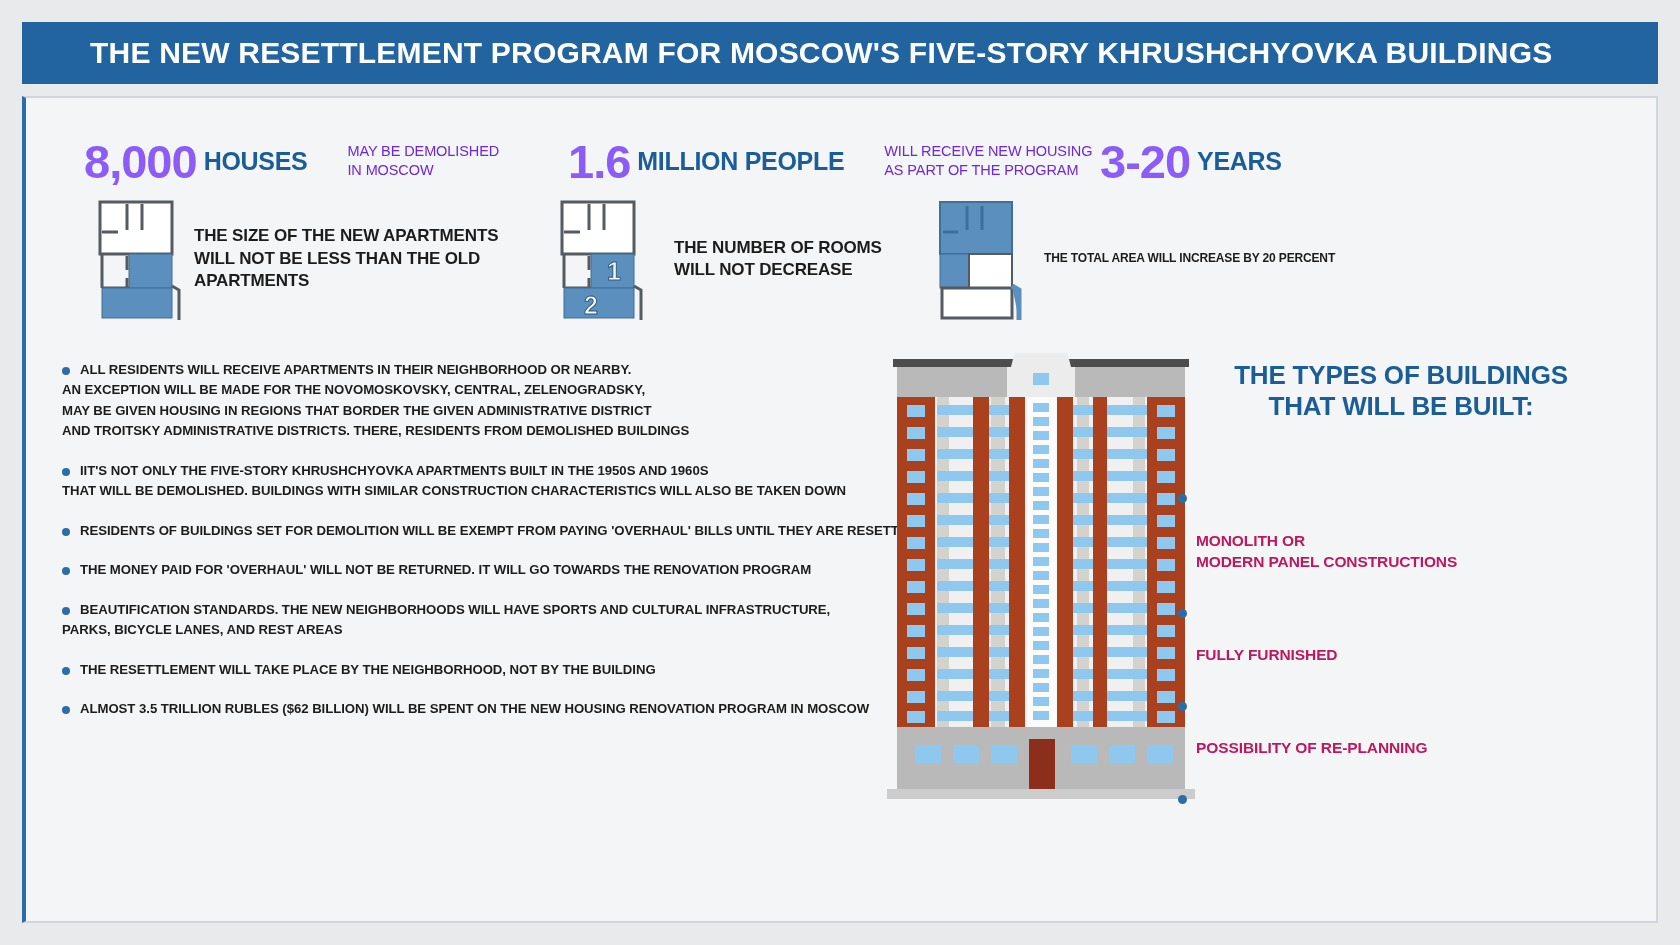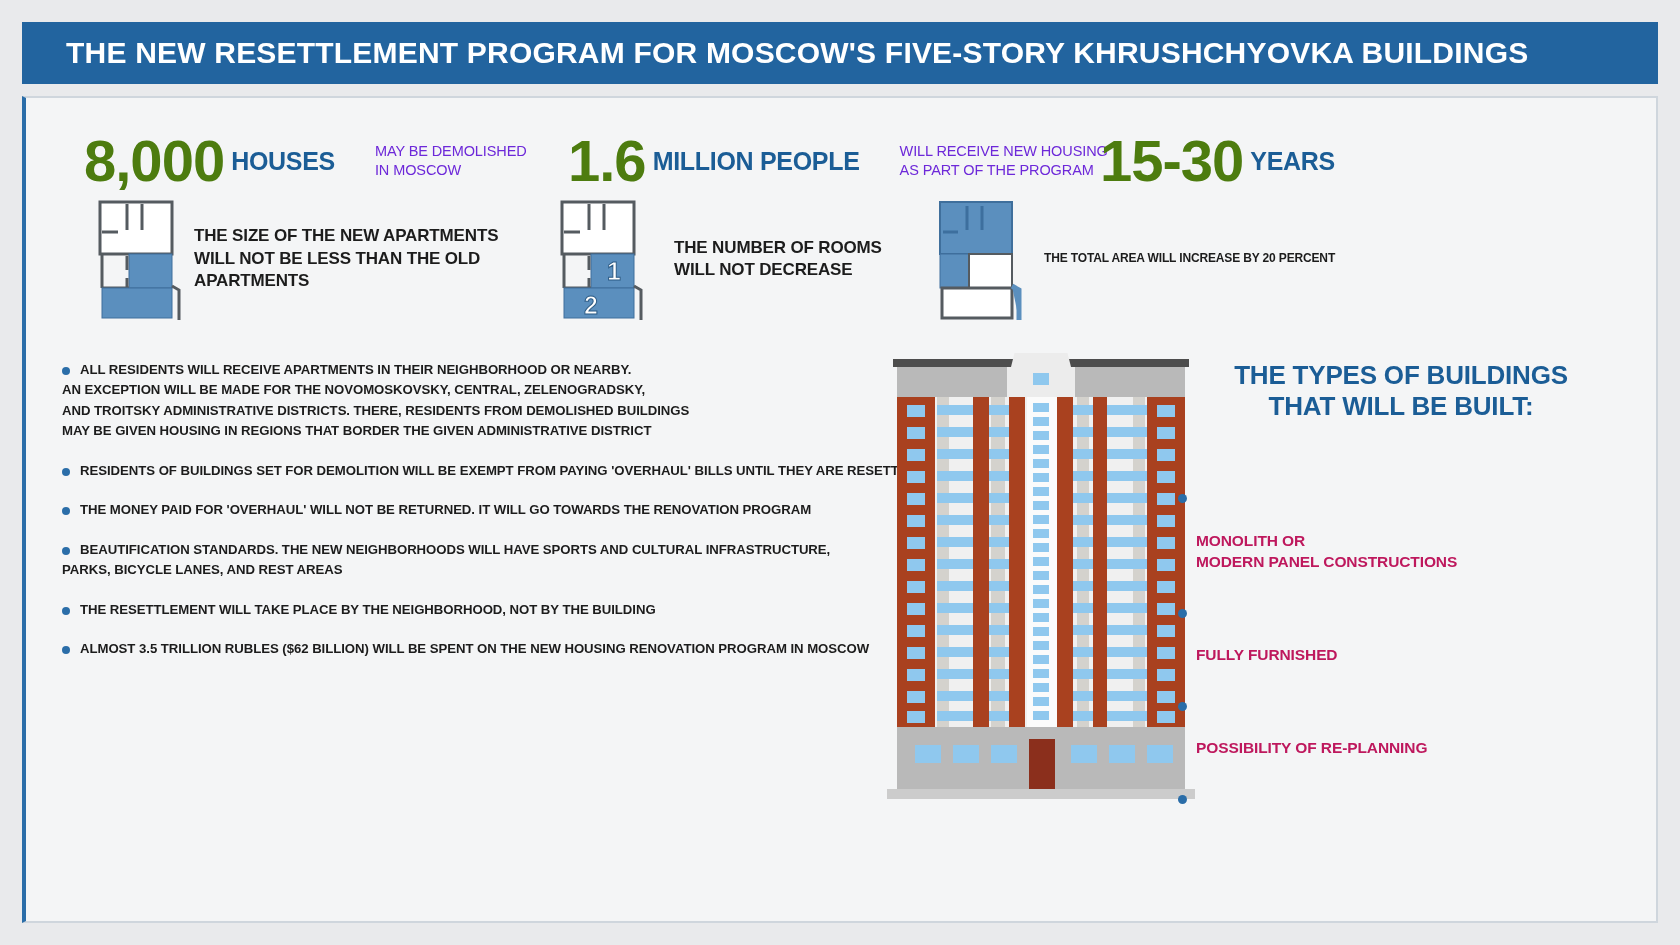--- a/index.html
+++ b/index.html
@@ -22,21 +22,21 @@
   
   .header-bar {
     position: absolute;
     left: 22px;
     top: 22px;
     width: 1636px;
     height: 62px;
     background: #22649f;
     display: flex;
     align-items: center;
-    padding-left: 44px;
+    padding-left: 68px;
   }
   .header-title {
     color: #ffffff;
     font-size: 30px;
     font-weight: bold;
     letter-spacing: 0.2px;
     font-family: "Liberation Sans", sans-serif;
     white-space: nowrap;
   }
 
@@ -60,22 +60,22 @@
     width: 1570px;
     height: 66px;
   }
   .stat {
     position: absolute;
     display: flex;
     align-items: center;
     height: 66px;
   }
   .stat-number {
-    color: #4d7c0f;
-    font-size: 58px;
+    color: #8b5cf6;
+    font-size: 47px;
     font-weight: bold;
     line-height: 1;
     letter-spacing: -1px;
     white-space: nowrap;
   }
   .stat-unit {
     color: #1b5d96;
     font-size: 25px;
     font-weight: bold;
     margin-left: 7px;
@@ -217,21 +217,21 @@
       </div>
 
       <div class="stat" id="stat-1">
         <span class="stat-number">1.6</span>
         <span class="stat-unit">MILLION PEOPLE</span>
         <span class="stat-desc">WILL RECEIVE NEW HOUSING
 AS PART OF THE PROGRAM</span>
       </div>
 
       <div class="stat" id="stat-2">
-        <span class="stat-number">15-30</span>
+        <span class="stat-number">3-20</span>
         <span class="stat-unit">YEARS</span>
       </div>
     </div>
 
     <div class="icons-row">
 
       <div class="icon-block" id="icon-0">
         <div class="plan">
           <svg width="84" height="122" viewBox="0 0 84 122">
 
@@ -299,24 +299,28 @@
         </div>
         <div class="icon-label">THE TOTAL AREA WILL INCREASE BY 20 PERCENT</div>
       </div>
     </div>
 
     <div class="left-list">
 
       <div class="bullet-item">
         <div class="bullet-line"><span class="dot"></span><span>ALL RESIDENTS WILL RECEIVE APARTMENTS IN THEIR NEIGHBORHOOD OR NEARBY.</span></div>
         <div class="bullet-line cont">AN EXCEPTION WILL BE MADE FOR THE NOVOMOSKOVSKY, CENTRAL, ZELENOGRADSKY,</div>
+        <div class="bullet-line cont">MAY BE GIVEN HOUSING IN REGIONS THAT BORDER THE GIVEN ADMINISTRATIVE DISTRICT</div>
         <div class="bullet-line cont">AND TROITSKY ADMINISTRATIVE DISTRICTS. THERE, RESIDENTS FROM DEMOLISHED BUILDINGS</div>
-        <div class="bullet-line cont">MAY BE GIVEN HOUSING IN REGIONS THAT BORDER THE GIVEN ADMINISTRATIVE DISTRICT</div>
-      </div>
-
+      </div>
+
+      <div class="bullet-item">
+        <div class="bullet-line"><span class="dot"></span><span>IIT'S NOT ONLY THE FIVE-STORY KHRUSHCHYOVKA APARTMENTS BUILT IN THE 1950S AND 1960S</span></div>
+        <div class="bullet-line cont">THAT WILL BE DEMOLISHED. BUILDINGS WITH SIMILAR CONSTRUCTION CHARACTERISTICS WILL ALSO BE TAKEN DOWN</div>
+      </div>
 
       <div class="bullet-item">
         <div class="bullet-line"><span class="dot"></span><span>RESIDENTS OF BUILDINGS SET FOR DEMOLITION WILL BE EXEMPT FROM PAYING 'OVERHAUL' BILLS UNTIL THEY ARE RESETTLED</span></div>
       </div>
 
       <div class="bullet-item">
         <div class="bullet-line"><span class="dot"></span><span>THE MONEY PAID FOR 'OVERHAUL' WILL NOT BE RETURNED. IT WILL GO TOWARDS THE RENOVATION PROGRAM</span></div>
       </div>
 
       <div class="bullet-item">

